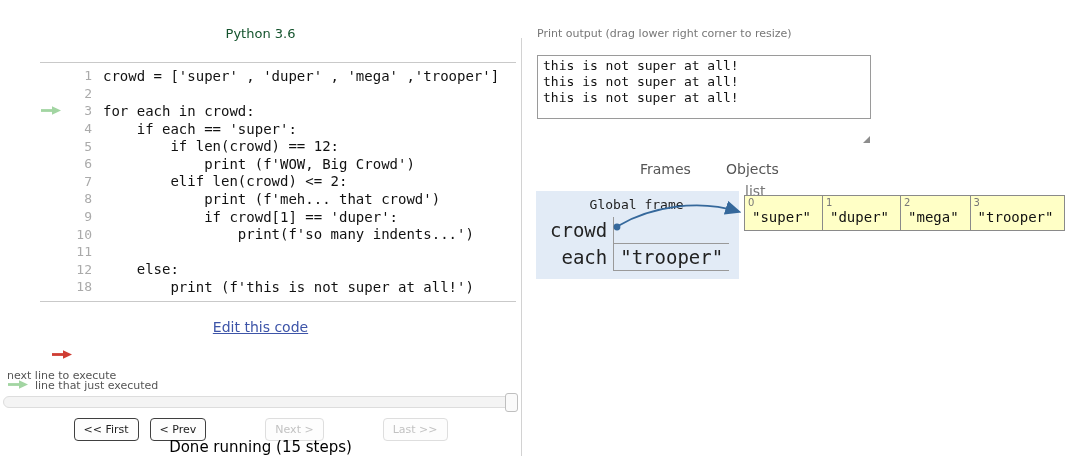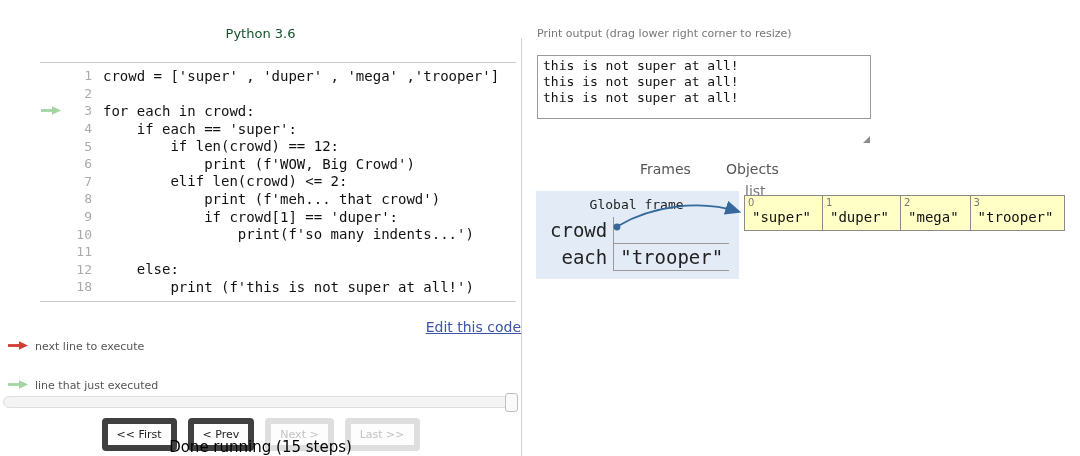--- a/index.html
+++ b/index.html
@@ -15,36 +15,36 @@
   .lang-header{position:absolute;top:26px;left:0;width:521px;text-align:center;
     font-size:13px;color:#14532d;}
   #code-table{position:absolute;left:40px;top:62px;width:476px;
     border-top:1px solid #c9c9c9;border-bottom:1px solid #c9c9c9;padding:4px 0 5px 0;}
   .code-row{display:flex;align-items:center;height:17.6px;white-space:pre;}
   .gutter{width:26px;display:flex;justify-content:flex-start;align-items:center;flex:none;padding-left:0;}
   .lineno{width:26px;flex:none;text-align:right;color:#aaa;
     font-family:"DejaVu Sans Mono","Liberation Mono",monospace;font-size:13px;}
   .codetext{padding-left:11px;color:#111;
     font-family:"DejaVu Sans Mono","Liberation Mono",monospace;font-size:14px;}
-  .edit-link-wrap{position:absolute;top:317px;left:0;width:521px;text-align:right;}
+  .edit-link-wrap{position:absolute;top:317px;left:0;width:521px;text-align:center;}
   .edit-link{color:var(--link);text-decoration:underline;font-size:14px;cursor:pointer;}
   .legend-row{position:absolute;left:7px;display:flex;align-items:center;gap:7px;
     font-size:11px;color:#555;}
   
   .slider-track{position:absolute;left:3px;top:396px;width:515px;height:12px;
     background:#f4f4f4;border:1px solid #ddd;border-radius:7px;}
   .slider-handle{position:absolute;right:-1px;top:-4px;width:13px;height:19px;
     background:#fafafa;border:1px solid #bfbfbf;border-radius:3px;cursor:pointer;}
   
   .controls{position:absolute;top:418px;left:0;width:521px;display:flex;
     justify-content:center;gap:11px;}
   .ctl-btn{font-family:"DejaVu Sans","Liberation Sans",sans-serif;font-size:11px;
-    padding:4px 9px;border-radius:4px;background:#fdfdfd;border:6px solid #404040;
+    padding:4px 9px;border-radius:4px;background:#fdfdfd;border:1px solid #404040;
     color:#222;cursor:pointer;}
-  .ctl-btn:disabled{border-color:#dedede;color:#c2c2c2;cursor:default;}
+  .ctl-btn:disabled{border-color:#dedede;color:#c2c2c2;cursor:default;margin-left:48px;}
   .status-text{position:absolute;top:438px;left:0;width:521px;text-align:center;
     font-size:15px;color:#000;}
 
   
   #divider{position:absolute;left:521px;top:38px;bottom:0;width:1px;background:#d2d2d2;}
 
   
   #right-pane{position:absolute;left:536px;top:0;width:544px;height:456px;}
   .print-label{position:absolute;left:1px;top:27px;font-size:11px;color:#777;}
   .print-box{position:absolute;left:1px;top:55px;width:334px;height:64px;
@@ -109,21 +109,21 @@
       <a class="edit-link">Edit this code</a>
     </div>
 
     <div class="legend-row" style="top:331px;margin-top:48px;">
       <span id="legend-exec-icon"><svg width="21" height="9" viewBox="0 0 21 9">
             <line x1="1" y1="4.5" x2="13" y2="4.5" stroke="#a2d5a2" stroke-width="2.8"></line>
             <polygon points="12,0.2 21,4.5 12,8.8" fill="#a2d5a2"></polygon>
           </svg></span>
       <span>line that just executed</span>
     </div>
-    <div class="legend-row" style="top:340px;">
+    <div class="legend-row" style="top:349px;flex-direction:column;">
       <span id="legend-next-icon"><svg width="21" height="9" viewBox="0 0 21 9">
             <line x1="1" y1="4.5" x2="13" y2="4.5" stroke="#cf3d33" stroke-width="2.8"></line>
             <polygon points="12,0.2 21,4.5 12,8.8" fill="#cf3d33"></polygon>
           </svg></span>
       <span>next line to execute</span>
     </div>
 
     <div class="slider-track">
       <div class="slider-handle"></div>
     </div>

